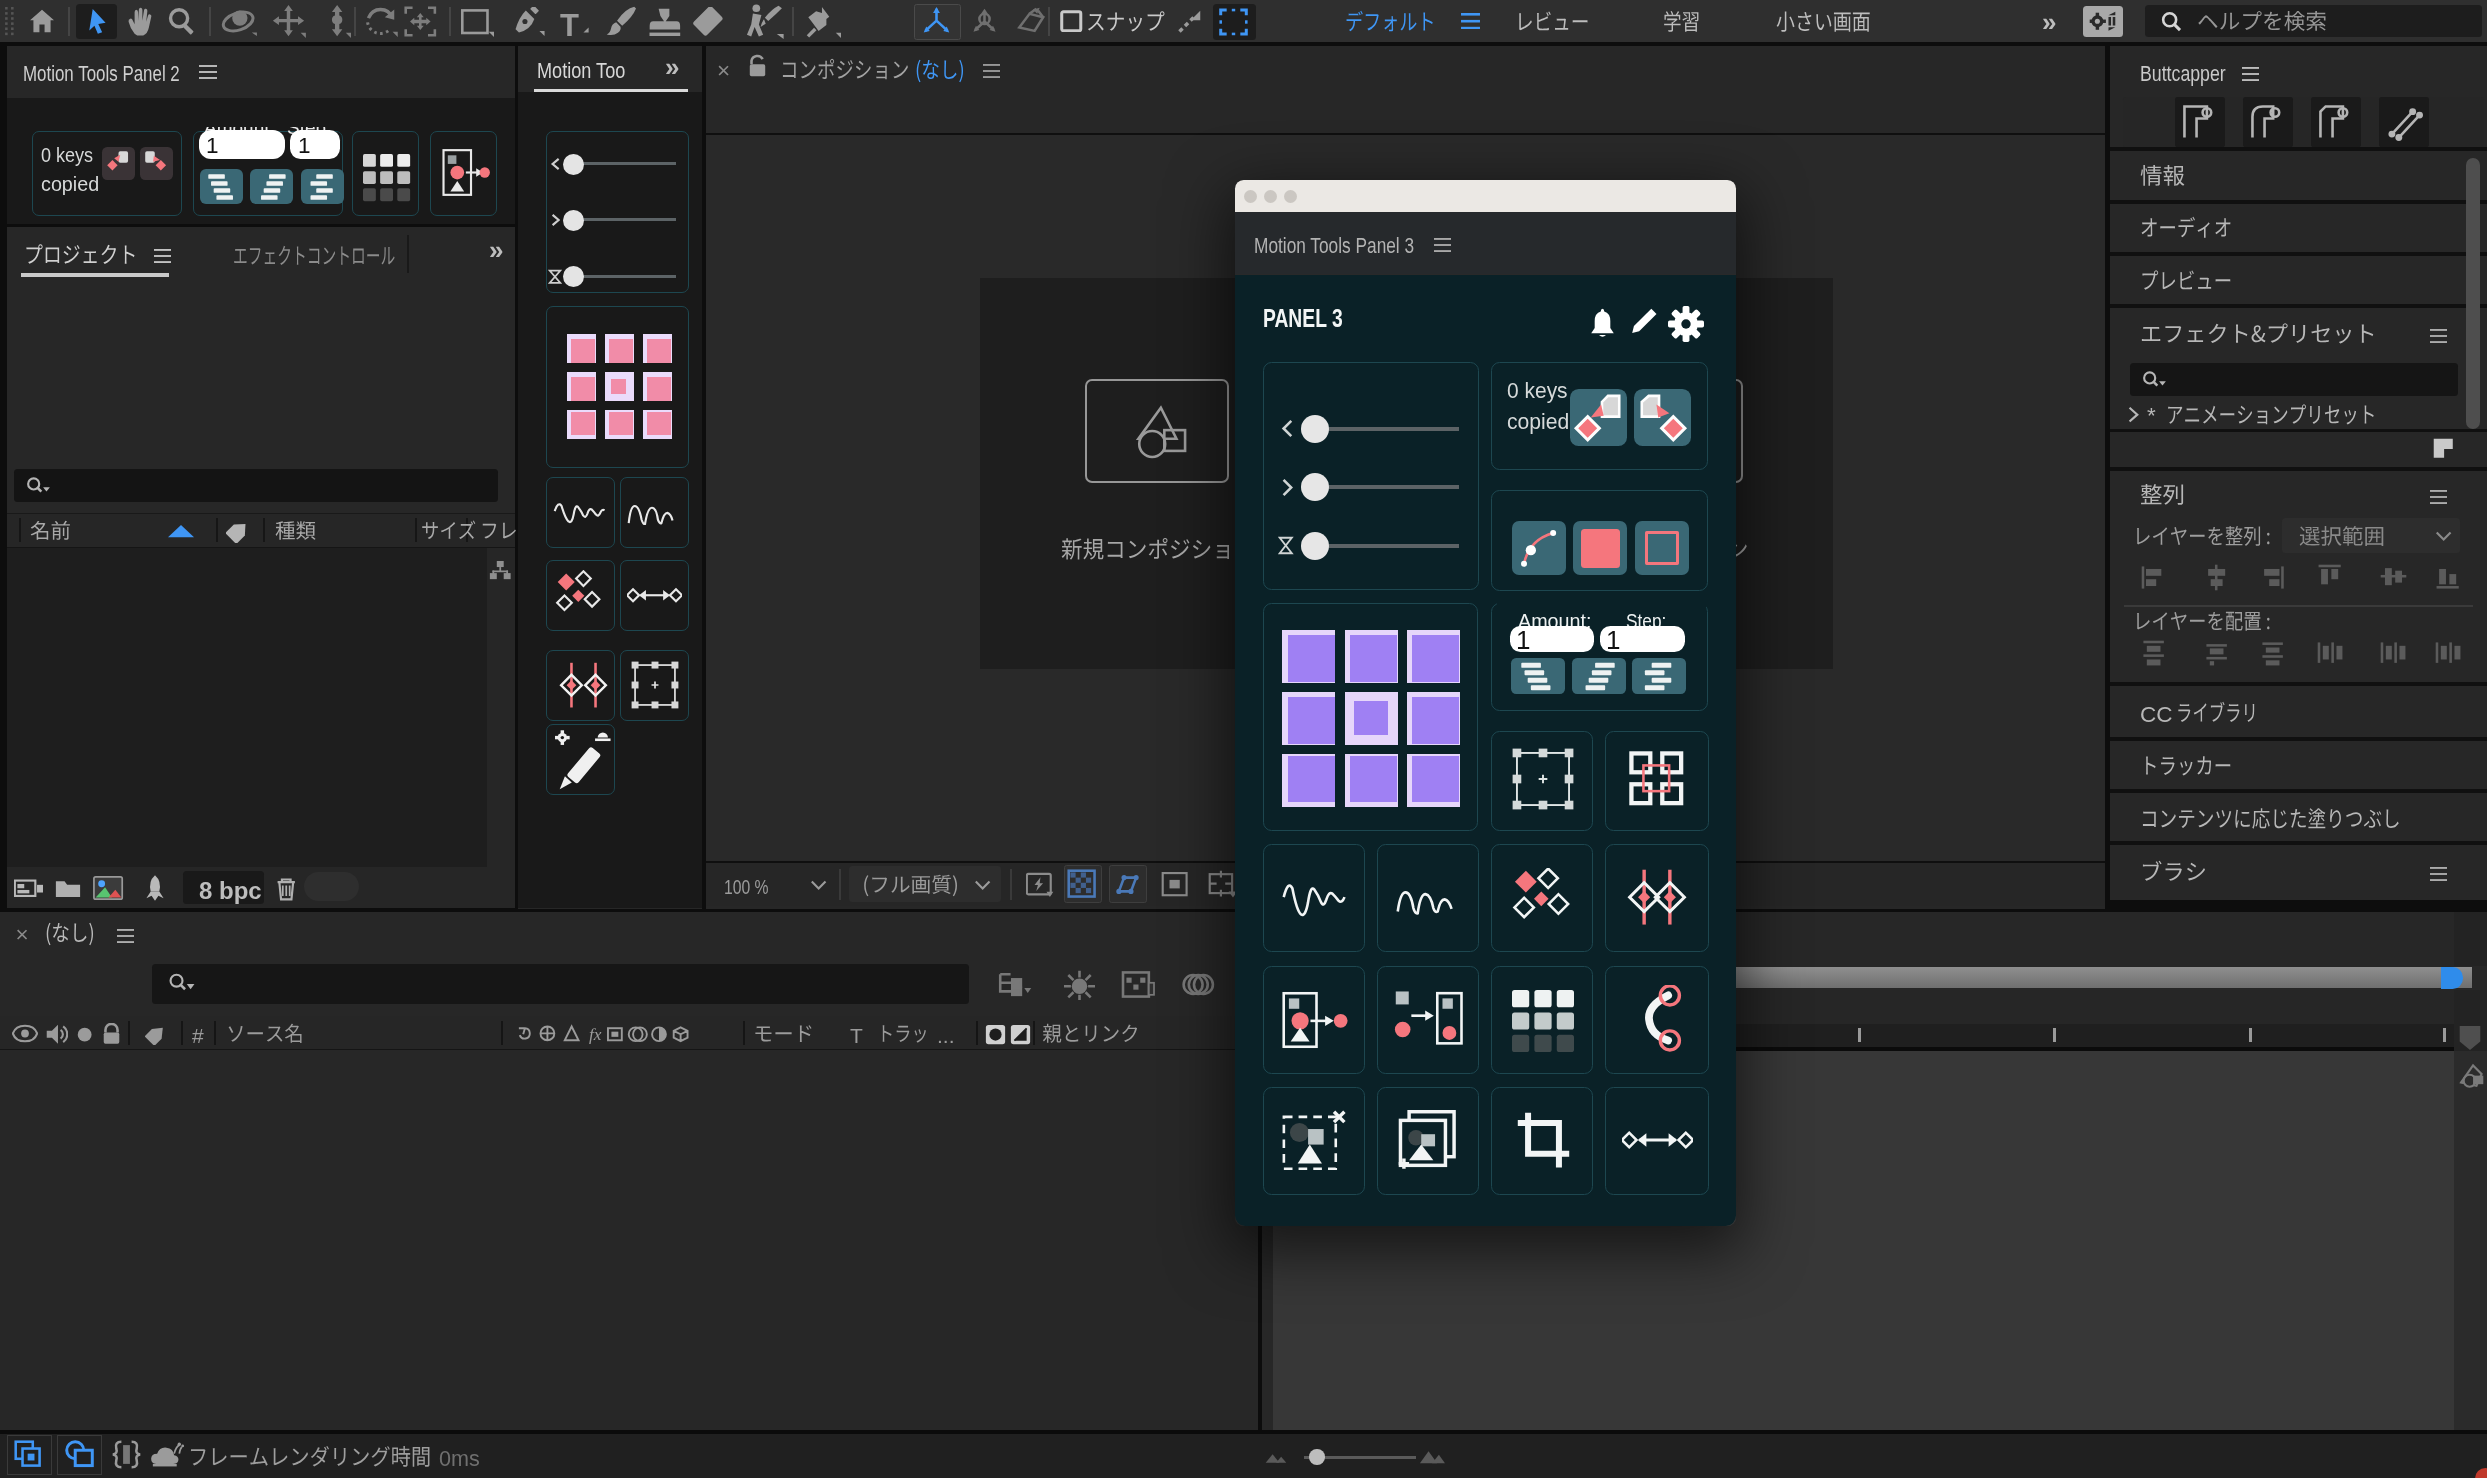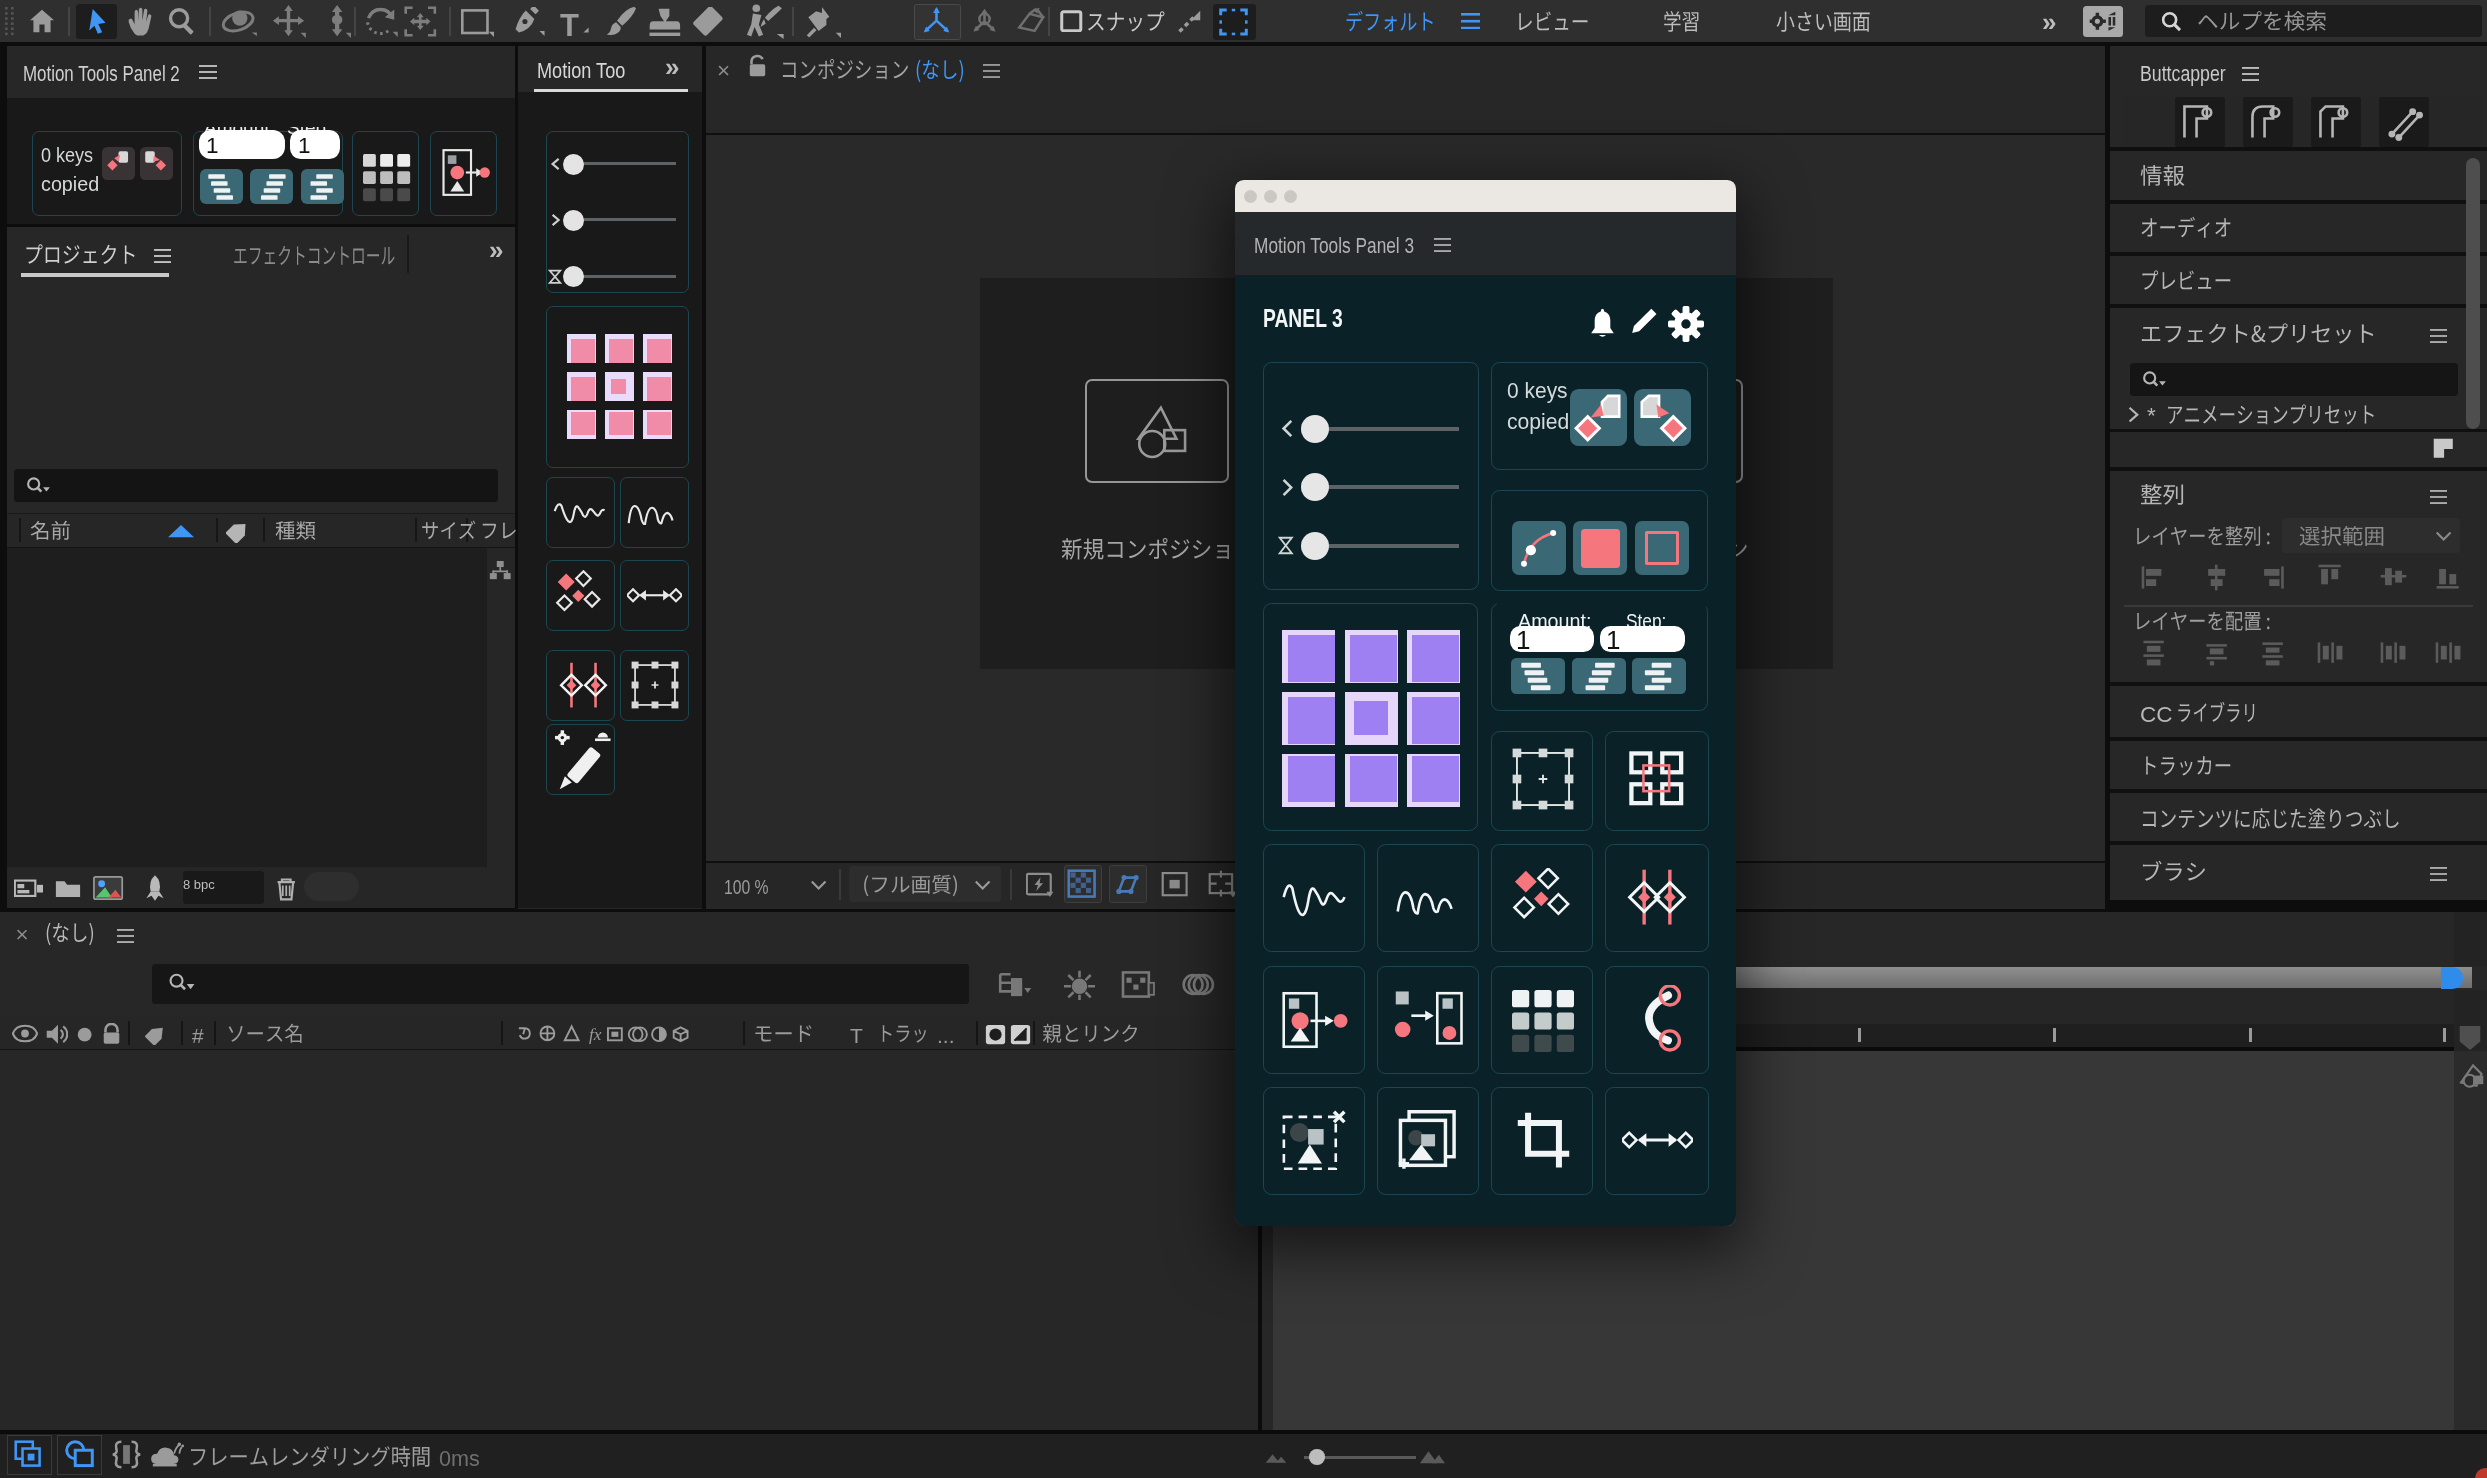--- a/index.html
+++ b/index.html
@@ -342,21 +342,21 @@
     <rect x="1" y="1" width="33" height="26" rx="2" fill="#3b3b3b" stroke="#999" stroke-width="2"></rect>
     <circle cx="10" cy="9" r="4" fill="#4da3ff"></circle>
     <path d="M3 25 L14 13 L22 25 Z" fill="#58c470"></path>
     <path d="M18 25 L26 16 L33 25 Z" fill="#e05252"></path>
   </svg>
 <svg style="position:absolute;left:143px;top:874px;" width="24" height="28" viewBox="0 0 28 32">
     <path d="M14 1 Q22 8 19 20 L9 20 Q6 8 14 1 Z" fill="#b9b9b9"></path>
     <path d="M9 20 L4 28 L10 25 L14 31 L18 25 L24 28 L19 20 Z" fill="#b9b9b9"></path>
   </svg>
 <div style="position:absolute;left:183px;top:871px;width:81px;height:33px;background:#191919;border-radius:3.5px"></div>
-<div style="position:absolute;left:183px;top:877px;font-size:13px;color:#bdbdbd;font-weight:400;letter-spacing:0px;white-space:nowrap;line-height:1.2;">8 bpc</div>
+<div style="position:absolute;left:199px;top:877px;font-size:24px;color:#bdbdbd;font-weight:700;letter-spacing:0px;white-space:nowrap;line-height:1.2;">8 bpc</div>
 <svg style="position:absolute;left:275px;top:876px;" width="22.5" height="26" viewBox="0 0 26 30">
     <path d="M3 7 h20 M8 7 V4 h10 v3 M5 7 l2 20 h12 l2 -20" fill="none" stroke="#b0b0b0" stroke-width="2.5"></path>
     <path d="M9 11 v12 M13 11 v12 M17 11 v12" stroke="#b0b0b0" stroke-width="2"></path>
   </svg>
 <div style="position:absolute;left:304px;top:872px;width:55px;height:29px;background:#2e2e2e;border-radius:14.7px"></div>
 <div style="position:absolute;left:537px;top:57px;font-size:22.5px;color:#d8d8d8;font-weight:400;letter-spacing:0px;white-space:nowrap;line-height:1.2;transform:scaleX(0.805);transform-origin:0 0;">Motion Too</div>
 <div style="position:absolute;left:665px;top:52px;font-size:26px;color:#bdbdbd;font-weight:700;letter-spacing:0px;white-space:nowrap;line-height:1.2;">»</div>
 <div style="position:absolute;left:534px;top:89px;width:154px;height:3.5px;background:#d9d9d9"></div>
 <div style="position:absolute;left:518px;top:92px;width:184px;height:816px;background:#191919"></div>
 <div style="position:absolute;left:546px;top:131px;width:143px;height:162px;border:1.7px solid #1d4750;border-radius:7px"></div>

